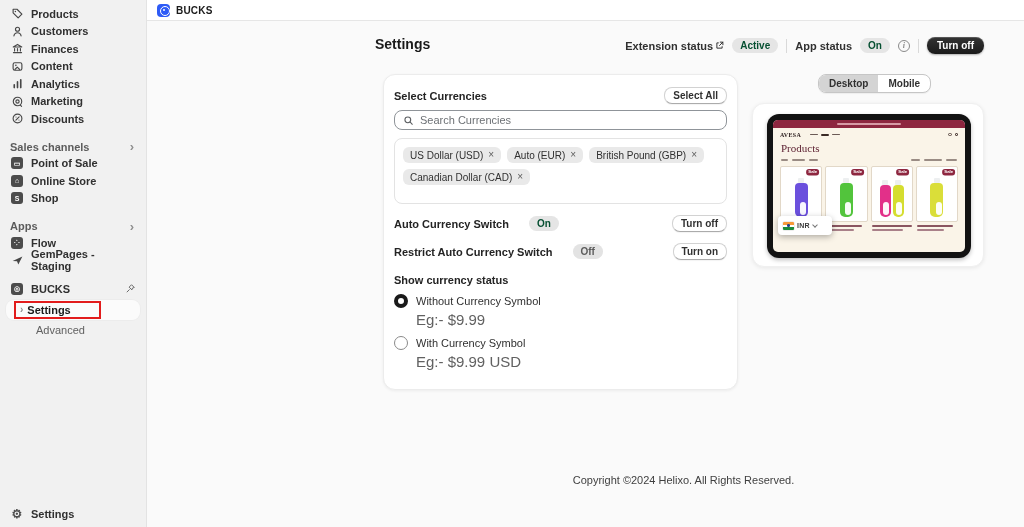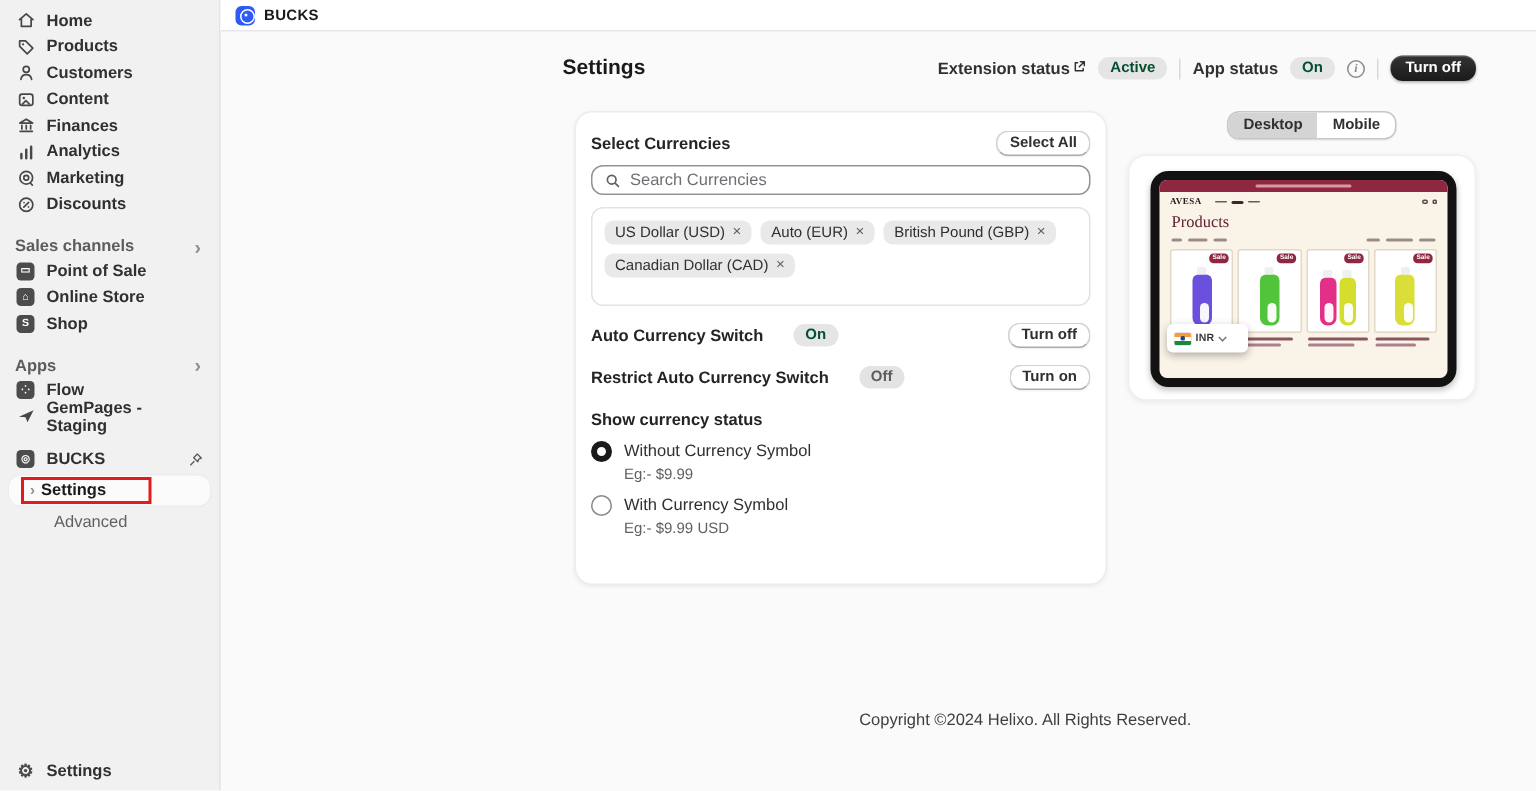--- a/index.html
+++ b/index.html
@@ -53,21 +53,21 @@
   .search input{flex:1;border:none;outline:none;background:transparent;font-size:11px;color:#303030;font-family:"Liberation Sans",sans-serif}
   .search input::placeholder{color:#6d7175}
   .chipsbox{border:1px solid #e3e3e3;border-radius:8px;min-height:66px;margin:0 2px 4px;padding:8px;display:flex;flex-wrap:wrap;gap:6px;align-content:flex-start}
   .chip{background:#e9e9e9;border-radius:6px;padding:2.5px 7px;font-size:10px;color:#303030;display:inline-flex;align-items:center;gap:5px}
   .chip .x{color:#5c5c5c;cursor:pointer;line-height:1}
   .trow{display:flex;align-items:center;margin:11px 2px;gap:20px}
   .trow .btn{margin-left:auto}
   .radio-row{display:flex;align-items:center;gap:8px;margin:8px 2px 0;font-size:11px;color:#303030;font-weight:500}
   .radio{width:14px;height:14px;border-radius:50%;border:1.5px solid #8a8a8a;background:#fff;flex:0 0 14px;cursor:pointer}
   .radio.sel{border:4.5px solid #1a1a1a}
-  .eg{margin:3px 2px 0 24px;font-size:10px;color:#616161}
+  .eg{margin:3px 2px 0 24px;font-size:15px;color:#616161}
 
   
   .devtoggle{position:absolute;left:818px;top:74px;display:flex;border:1px solid #c6c6c6;border-radius:8px;overflow:hidden;background:#fff;box-shadow:0 1px 1px rgba(0,0,0,.05)}
   .seg{padding:3px 10px;font-size:10px;font-weight:650;color:#303030;cursor:pointer}
   .seg.active{background:#d4d4d4}
   .prevcard{position:absolute;left:752px;top:103px;width:232px;height:164px;background:#fff;border:1px solid #f0f0f0;border-radius:12px;box-shadow:0 1px 4px rgba(0,0,0,.08)}
   .tablet{position:absolute;left:14px;top:10px;width:204px;height:144px;background:#121212;border-radius:12px;padding:6px;box-shadow:0 2px 4px rgba(0,0,0,.25)}
   .screen{width:100%;height:100%;background:#faf4e8;border-radius:5px;overflow:hidden;position:relative}
   .ann{height:8px;background:#8e2740;display:flex;align-items:center;justify-content:center}
   .ann-line{width:64px;height:2px;background:#d79aa5;border-radius:1px}
@@ -102,62 +102,54 @@
 
   svg{display:block}
 </style>
 </head>
 <body>
 
 <div class="sidebar">
   <div class="nav">
     <div class="nav-item">
       <span class="ic">
-          <svg width="13" height="13" viewBox="0 0 16 16" fill="none" stroke="#474747" stroke-width="1.4" stroke-linecap="round" stroke-linejoin="round">
-            <path d="M2.5 7.5 8 2.8l5.5 4.7M4 6.8V13h8V6.8"></path>
-          </svg>
-        </span>
-      <span>Home</span>
-    </div>
-    <div class="nav-item">
-      <span class="ic">
           <svg width="13" height="13" viewBox="0 0 16 16" fill="none" stroke="#474747" stroke-width="1.4" stroke-linejoin="round">
             <path d="M2.6 2.8h4.8l6 6-4.6 4.6-6.2-6.2z"></path>
             <circle cx="5.4" cy="5.6" r="0.9" fill="#474747" stroke="none"></circle>
           </svg>
         </span>
       <span>Products</span>
     </div>
     <div class="nav-item">
       <span class="ic">
           <svg width="13" height="13" viewBox="0 0 16 16" fill="none" stroke="#474747" stroke-width="1.4" stroke-linecap="round">
             <circle cx="8" cy="5.2" r="2.5"></circle>
             <path d="M3.6 13.4c.4-2.4 2.2-3.9 4.4-3.9s4 1.5 4.4 3.9"></path>
           </svg>
         </span>
       <span>Customers</span>
+    </div>
+    <div class="nav-item">
+      <span class="ic">
+          <svg width="13" height="13" viewBox="0 0 16 16" fill="none" stroke="#474747" stroke-width="1.4" stroke-linecap="round" stroke-linejoin="round">
+            <path d="M2.8 6.2 8 3l5.2 3.2z"></path>
+            <path d="M4.4 8v3M8 8v3M11.6 8v3M3 13h10"></path>
+          </svg>
+        </span>
+      <span>Finances</span>
     </div>
     <div class="nav-item">
       <span class="ic">
           <svg width="13" height="13" viewBox="0 0 16 16" fill="none" stroke="#474747" stroke-width="1.4" stroke-linejoin="round">
             <rect x="2.6" y="3.4" width="10.8" height="9.2" rx="2"></rect>
             <circle cx="6" cy="6.6" r="1" fill="#474747" stroke="none"></circle>
             <path d="M4.5 12l3.2-3.2L11 12"></path>
           </svg>
         </span>
       <span>Content</span>
-    </div>
-    <div class="nav-item">
-      <span class="ic">
-          <svg width="13" height="13" viewBox="0 0 16 16" fill="none" stroke="#474747" stroke-width="1.4" stroke-linecap="round" stroke-linejoin="round">
-            <path d="M2.8 6.2 8 3l5.2 3.2z"></path>
-            <path d="M4.4 8v3M8 8v3M11.6 8v3M3 13h10"></path>
-          </svg>
-        </span>
-      <span>Finances</span>
     </div>
     <div class="nav-item">
       <span class="ic">
           <svg width="13" height="13" viewBox="0 0 16 16" fill="none" stroke="#474747" stroke-width="2" stroke-linecap="round">
             <path d="M4 13V9.5M8 13V6M12 13V3.5"></path>
           </svg>
         </span>
       <span>Analytics</span>
     </div>
     <div class="nav-item">

